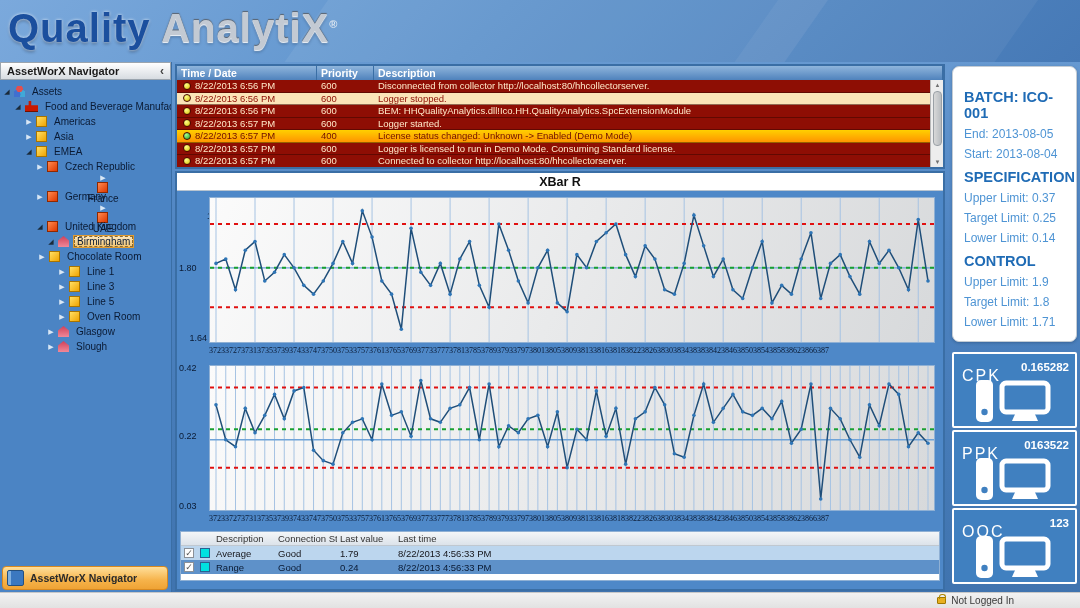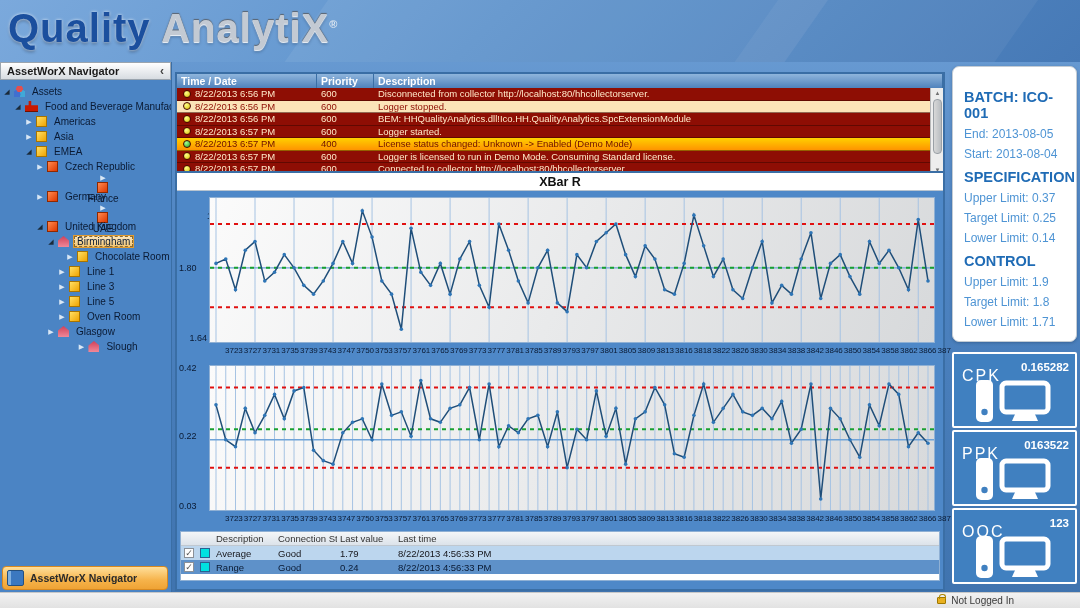--- a/index.html
+++ b/index.html
@@ -45,21 +45,21 @@
   .tree-label { padding:0 3px; }
   .tree-row.selected .tree-label { background:linear-gradient(#FCE9C4,#F3C46F);
       border:1px solid #E09A30; outline:1px dashed #8A6A30; outline-offset:-2px; border-radius:0; }
   .sidebar-bottom-button { position:absolute; left:2px; bottom:2px; width:166px; height:24px;
     background:linear-gradient(#FFDF9A,#F6B34A 60%,#EFA335); border:1px solid #D8891F; border-radius:4px;
     display:flex; align-items:center; font-size:10.5px; font-weight:bold; color:#2A2A2A; cursor:pointer; }
   .nb-icon { width:17px; height:16px; margin:0 6px 0 4px; background:linear-gradient(90deg,#7FB0E0 0 3px,#3B78C0 3px);
     border:1px solid #25507E; border-radius:2px; }
 
   
-  .alarm-grid { position:absolute; left:175px; top:72px; width:770px; height:105px;
+  .alarm-grid { position:absolute; left:175px; top:64px; width:770px; height:105px;
     border:2px solid #3A6EA5; background:#7A0C04; overflow:hidden; }
   .ag-header { display:flex; height:14px; background:linear-gradient(#8FB5DC,#4F82BC);
     color:#FFFFFF; font-size:10.5px; font-weight:bold; }
   .ag-header > div { padding:0 4px; border-right:1px solid #3A6EA5; line-height:14px; }
   .ag-col-time { width:140px; flex:none; }
   .ag-col-pri  { width:57px;  flex:none; }
   .ag-col-desc { flex:1; }
   .ag-rows { position:absolute; top:14px; left:0; right:13px; bottom:0; }
   .ag-row { display:flex; height:12.5px; font-size:9.5px; align-items:center; border-bottom:1px solid rgba(60,5,0,0.55); cursor:pointer; }
   .ag-row > div { padding:0 4px; overflow:hidden; white-space:nowrap; }
@@ -80,22 +80,22 @@
   
   .chart-panel { position:absolute; left:175px; top:171px; width:770px; height:420px;
     border:2px solid #3A6EA5; background:#4E88C8; }
   .chart-title { height:18px; background:#FFFFFF; border-bottom:1px solid #B8C4D0;
     text-align:center; font-size:12.5px; font-weight:bold; color:#111; line-height:18px; }
   .plot { position:absolute; left:32px; width:726px; height:146px;
     background:linear-gradient(115deg,#FBFBFB,#D7D9DB); border:1px solid #8FB0D4; }
   .plot svg { display:block; }
   #plot1 { top:24px; } #plot2 { top:192px; }
   .ylab { position:absolute; left:2px; width:28px; font-size:9px; color:#0A1A33; text-align:left; }
-  .xlabels { position:absolute; left:48px; width:726px; height:12px; display:flex;
-    justify-content:space-between; font-size:8px; color:#0A1A33; }
+  .xlabels { position:absolute; left:32px; width:726px; height:12px; display:flex;
+    font-size:8px; color:#0A1A33;font-family:Liberation Serif, serif; }
   #xl1 { top:173px; } #xl2 { top:341px; }
 
   
   .legend { position:absolute; left:3px; right:3px; top:358px; height:50px; background:#FFFFFF; border:1px solid #8FB0D4; }
   .lg-row { display:flex; font-size:9.5px; align-items:center; height:14px; cursor:pointer; }
   .lg-head { background:linear-gradient(#F4F6F8,#DCE3EA); color:#333; height:14px; border-bottom:1px solid #C0C8D0; cursor:default; }
   .lg-row > div { padding:0 3px; overflow:hidden; white-space:nowrap; }
   .lg-c1 { width:16px; flex:none; } .lg-c2 { width:16px; flex:none; }
   .lg-c3 { width:62px; flex:none; } .lg-c4 { width:62px; flex:none; }
   .lg-c5 { width:58px; flex:none; } .lg-c6 { flex:1; }
@@ -194,21 +194,21 @@
       <div class="tree-row" style="padding-left: 35px;">
         <span class="expander exp-open">◢</span>
         <span class="ic ic-cube-orange"></span>
         <span class="tree-label">United Kingdom</span>
       </div>
       <div class="tree-row selected" style="padding-left: 46px;">
         <span class="expander exp-open">◢</span>
         <span class="ic ic-site"></span>
         <span class="tree-label">Birmingham</span>
       </div>
-      <div class="tree-row" style="padding-left: 65px;">
+      <div class="tree-row" style="padding-left: 37px;">
         <span class="expander exp-closed">▶</span>
         <span class="ic ic-cube-yellow"></span>
         <span class="tree-label">Chocolate Room</span>
       </div>
       <div class="tree-row" style="padding-left: 57px;">
         <span class="expander exp-closed">▶</span>
         <span class="ic ic-cube-yellow"></span>
         <span class="tree-label">Line 1</span>
       </div>
       <div class="tree-row" style="padding-left: 57px;">
@@ -224,21 +224,21 @@
       <div class="tree-row" style="padding-left: 57px;">
         <span class="expander exp-closed">▶</span>
         <span class="ic ic-cube-yellow"></span>
         <span class="tree-label">Oven Room</span>
       </div>
       <div class="tree-row" style="padding-left: 46px;">
         <span class="expander exp-closed">▶</span>
         <span class="ic ic-site"></span>
         <span class="tree-label">Glasgow</span>
       </div>
-      <div class="tree-row" style="padding-left: 46px; justify-content: center;">
+      <div class="tree-row" style="padding-left: 46px;">
         <span class="expander exp-closed">▶</span>
         <span class="ic ic-site"></span>
         <span class="tree-label">Slough</span>
       </div>
     </div>
   <div class="sidebar-bottom-button">
     <span class="nb-icon"></span>
     <span>AssetWorX Navigator</span>
   </div>
 </div>

